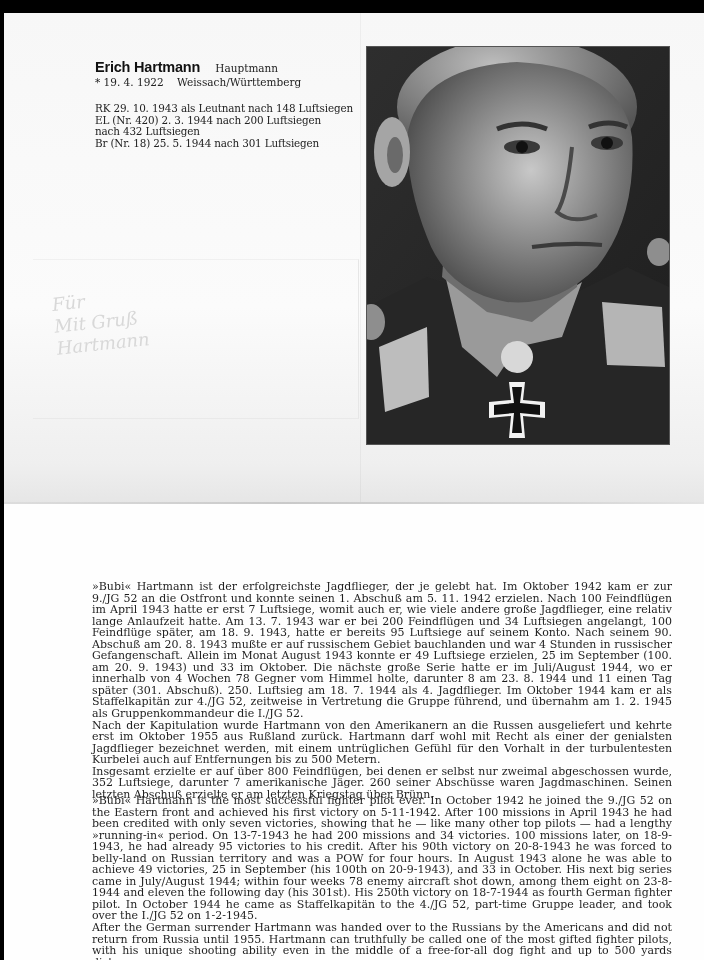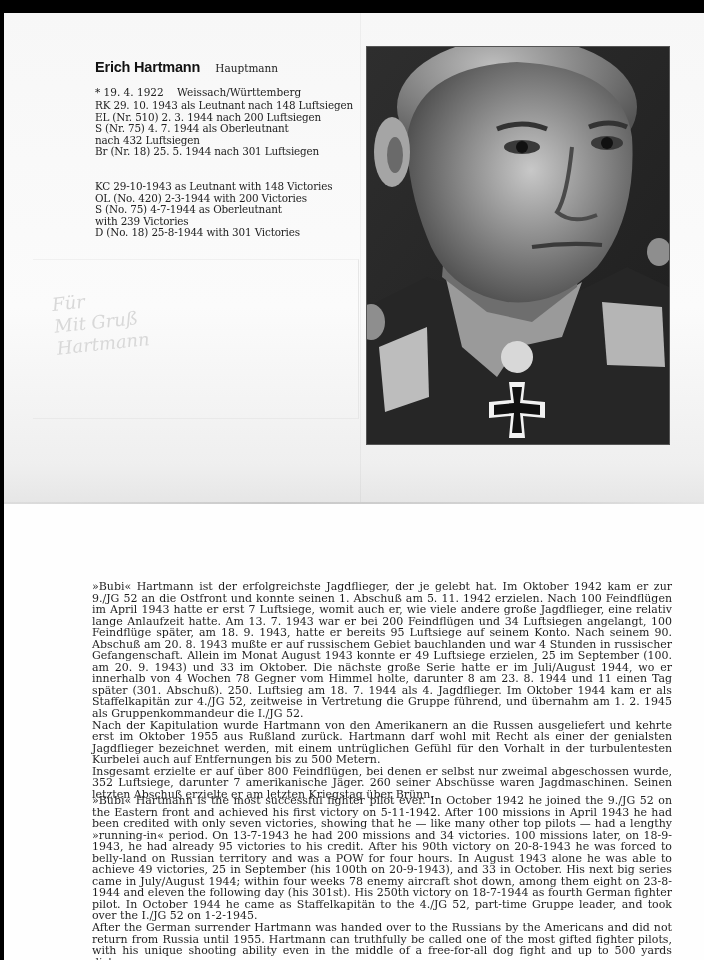--- a/index.html
+++ b/index.html
@@ -31,24 +31,24 @@
       position: absolute; left: 356px; top: 0; width: 1px; height: 490px;
       background: rgba(0,0,0,0.04);
     }
     .header-block { position: absolute; left: 91px; top: 44px; width: 270px; }
     .name-line { white-space: nowrap; }
     .name {
       font-family: "Liberation Sans", "DejaVu Sans", sans-serif;
       font-weight: bold; font-size: 14.5px; letter-spacing: -0.2px; color: #111;
     }
     .rank { font-size: 10.5px; margin-left: 10px; color: #222; }
-    .birth { font-size: 10.5px; margin-top: 10px; color: #222; white-space: nowrap; }
+    .birth { font-size: 10.5px; margin-top: 0; color: #222; white-space: nowrap; }
     .birth .place { margin-left: 10px; }
     .award-list {
-      margin-top: 2px; font-size: 10.4px; line-height: 11.6px; color: #222;
+      margin-top: 15px; font-size: 10.4px; line-height: 11.6px; color: #222;
       white-space: nowrap;
     }
     .award-list.en { margin-top: 23px; }
     .award-list div { letter-spacing: -0.15px; }
     .sig-box {
       position: absolute; left: 29px; top: 246px; width: 325px; height: 158px;
       border-right: 1px solid #e6e6e6; border-bottom: 1px solid #e9e9e9;
       border-top: 1px solid #f0f0f0;
     }
     .sig-text {
@@ -86,31 +86,23 @@
     <div class="name-line">
       <span class="name">Erich Hartmann</span>
       <span class="rank">Hauptmann</span>
     </div>
     <div class="birth">
       <span>* 19. 4. 1922</span>
       <span class="place">Weissach/Württemberg</span>
     </div>
     <div class="award-list">
       <div>RK 29. 10. 1943 als Leutnant nach 148 Luftsiegen</div>
-      <div>EL (Nr. 510) 2. 3. 1944 nach 200 Luftsiegen</div>
-      <div>S (Nr. 75) 4. 7. 1944 als Oberleutnant</div>
+      <div>EL (Nr. 420) 2. 3. 1944 nach 200 Luftsiegen</div>
       <div>nach 432 Luftsiegen</div>
       <div>Br (Nr. 18) 25. 5. 1944 nach 301 Luftsiegen</div>
-    </div>
-    <div class="award-list en">
-      <div>KC 29-10-1943 as Leutnant with 148 Victories</div>
-      <div>OL (No. 420) 2-3-1944 with 200 Victories</div>
-      <div>S (No. 75) 4-7-1944 as Oberleutnant</div>
-      <div>with 239 Victories</div>
-      <div>D (No. 18) 25-8-1944 with 301 Victories</div>
     </div>
   </div>
 
   <div class="sig-box">
     <div class="sig-text">Für
 Mit Gruß
 Hartmann</div>
   </div>
 
   <div class="photo">

